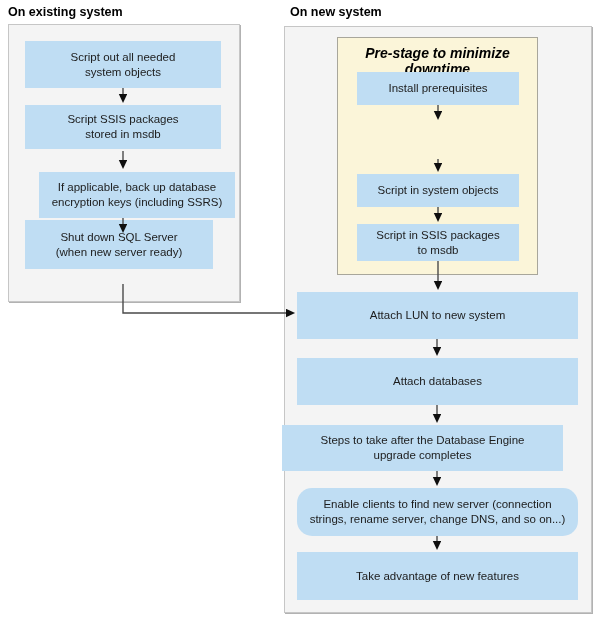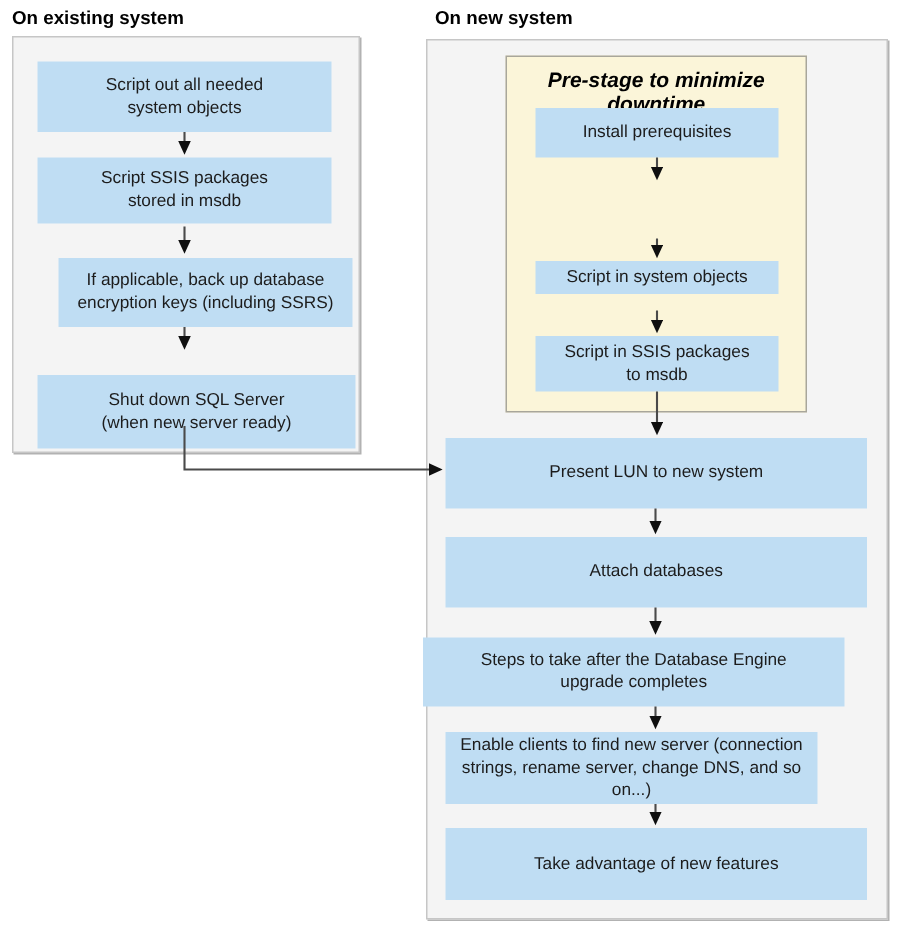--- a/index.html
+++ b/index.html
@@ -46,33 +46,33 @@
   <div class="prestage" style="left:337px;top:37px;width:201px;height:238px;">
     <div class="prestage-title">Pre-stage to minimize downtime</div>
   </div>
 
   <div class="box" style="left:25px;top:41px;width:196px;height:47px;">Script out all needed
 system objects</div>
   <div class="box" style="left:25px;top:105px;width:196px;height:44px;">Script SSIS packages
 stored in msdb</div>
   <div class="box" style="left:25px;top:172px;width:196px;height:46px;margin-left:14px;">If applicable, back up database
 encryption keys (including SSRS)</div>
-  <div class="box" style="left:25px;top:250px;width:212px;height:49px;">Shut down SQL Server
+  <div class="box" style="left:25px;top:220px;width:188px;height:49px;">Shut down SQL Server
 (when new server ready)</div>
 
   <div class="box" style="left:357px;top:72px;width:162px;height:33px;">Install prerequisites</div>
-  <div class="box" style="left:357px;top:174px;width:162px;height:22px;">Script in system objects</div>
+  <div class="box" style="left:357px;top:174px;width:162px;height:33px;">Script in system objects</div>
   <div class="box" style="left:357px;top:224px;width:162px;height:37px;">Script in SSIS packages
 to msdb</div>
 
-  <div class="box" style="left:297px;top:292px;width:281px;height:47px;">Present LUN to new system</div>
+  <div class="box" style="left:297px;top:292px;width:281px;height:47px;">Attach LUN to new system</div>
   <div class="box" style="left:297px;top:358px;width:281px;height:47px;">Attach databases</div>
   <div class="box" style="left:282px;top:425px;width:281px;height:46px;">Steps to take after the Database Engine
 upgrade completes</div>
-  <div class="box" style="left:297px;top:488px;width:248px;height:48px;">Enable clients to find new server (connection
+  <div class="box" style="left:297px;top:488px;width:281px;height:48px;border-radius:15px;">Enable clients to find new server (connection
 strings, rename server, change DNS, and so on...)</div>
   <div class="box" style="left:297px;top:552px;width:281px;height:48px;">Take advantage of new features</div>
 
   <svg class="arrows" width="600" height="628" viewBox="0 0 600 628">
     <defs>
       <marker id="ah" markerWidth="7" markerHeight="7" refX="5" refY="3" orient="auto">
         <path d="M0,0 L6.5,3 L0,6 z" fill="#0f0f0f"></path>
       </marker>
     </defs>
     <g stroke="#4a4a4a" stroke-width="1.4" fill="none">

